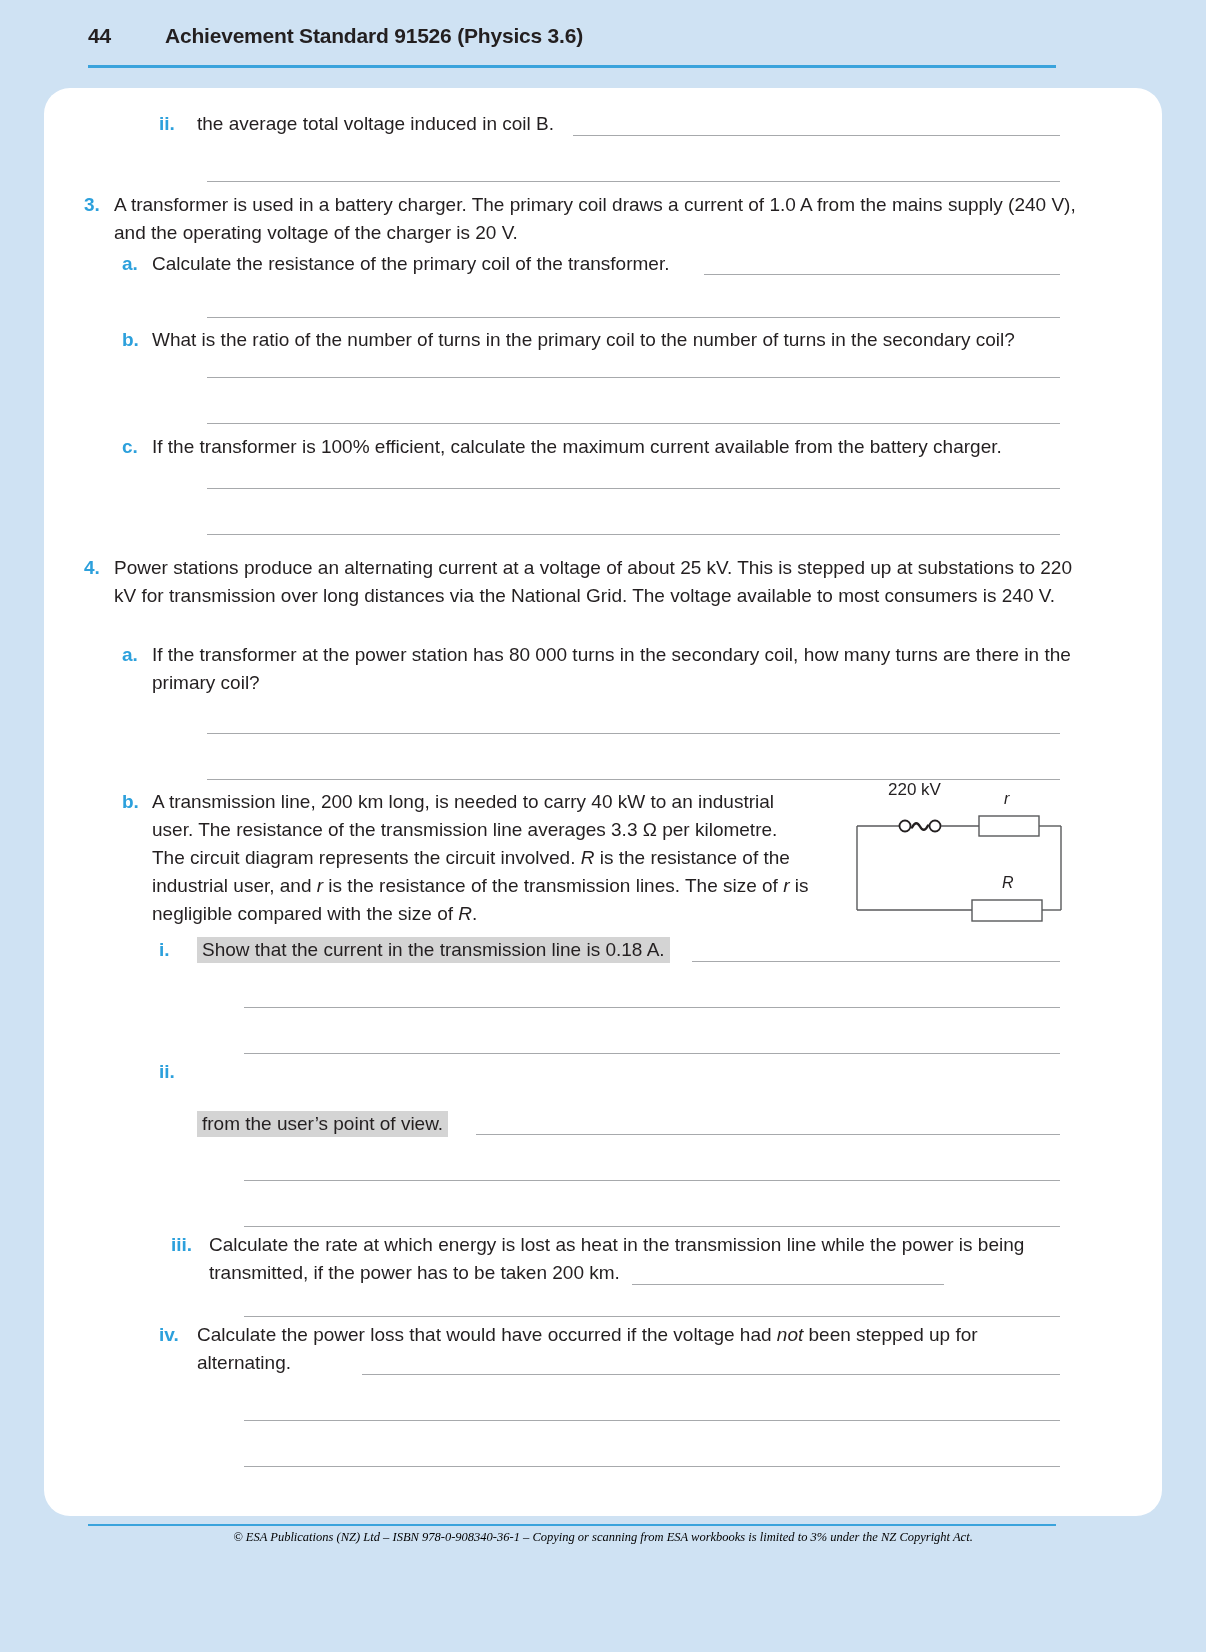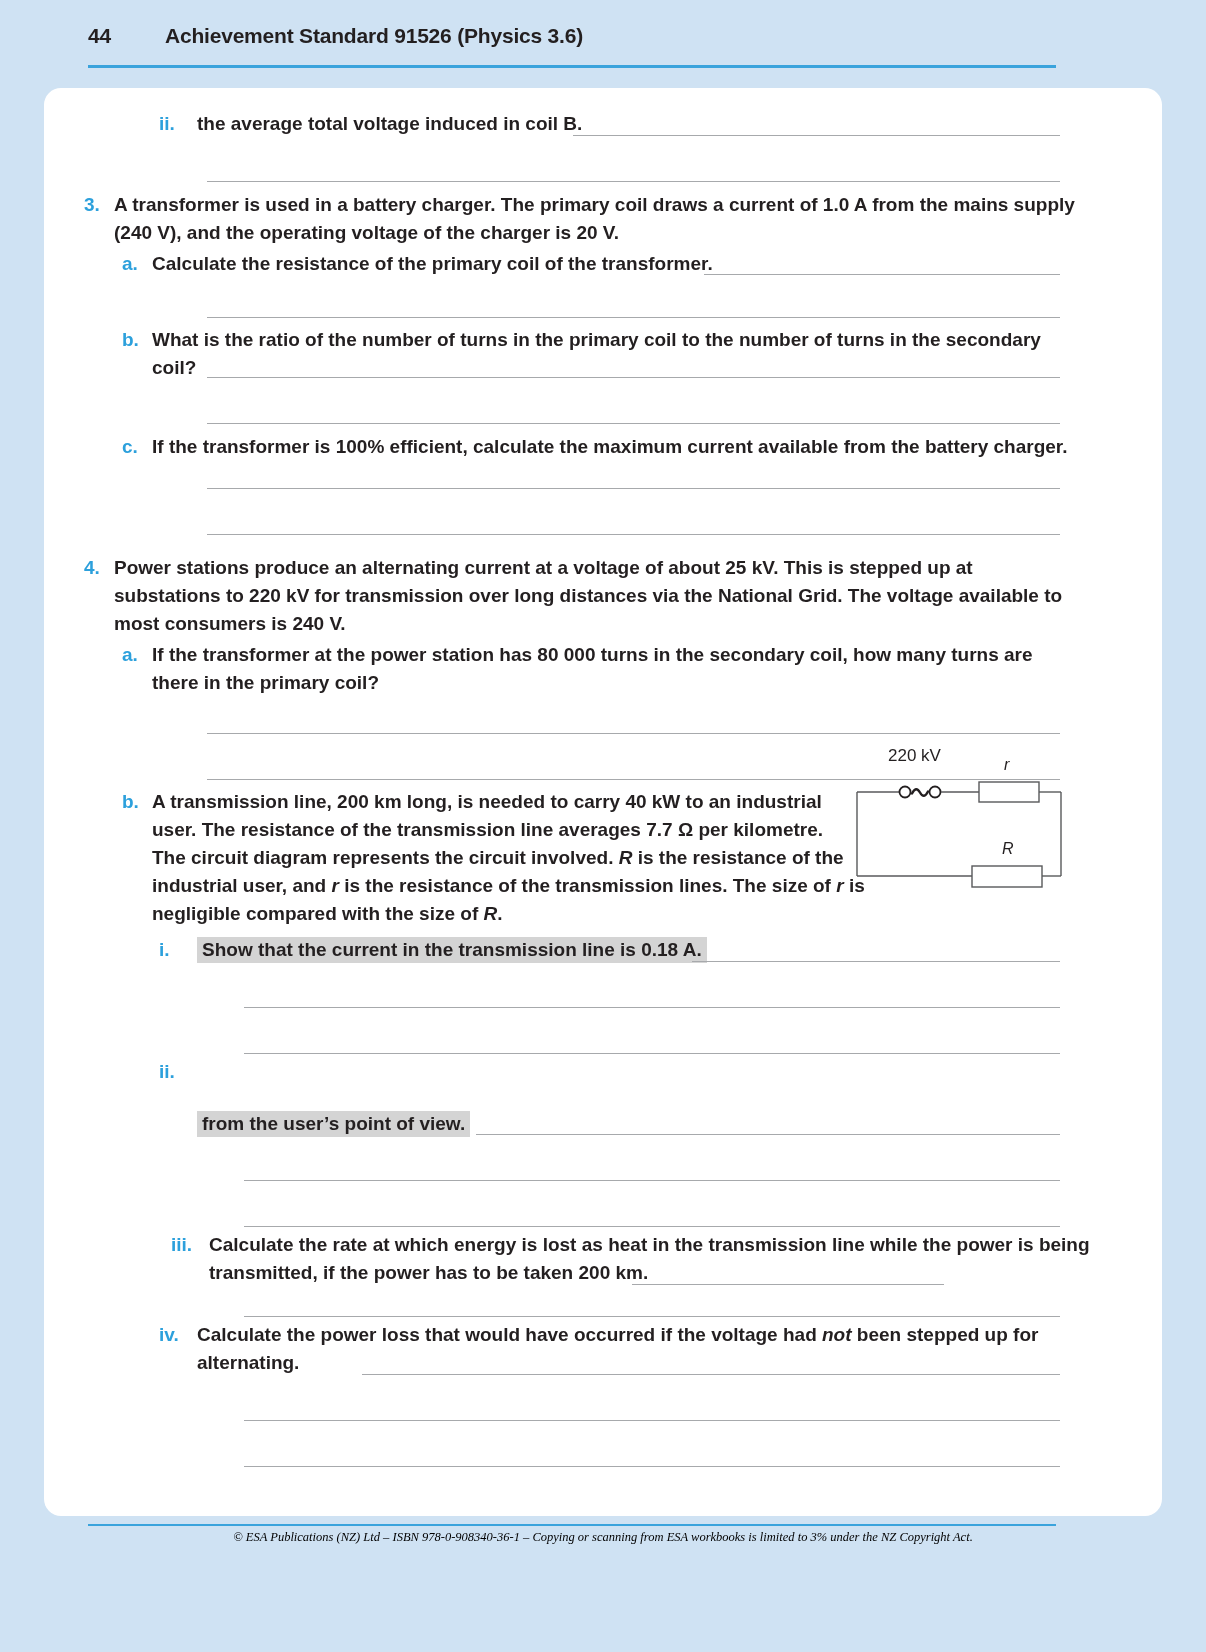--- a/index.html
+++ b/index.html
@@ -48,21 +48,21 @@
   }
 
   
   .sheet {
     position: absolute;
     left: 44px;
     top: 88px;
     width: 1118px;
     height: 1428px;
     background: #ffffff;
-    border-radius: 17px;
+    border-radius: 26px;
   }
 
   .content {
     position: relative;
     padding: 0;
     width: 100%;
     height: 100%;
   }
 
   
@@ -79,21 +79,20 @@
     text-align: left;
   }
   .marker.num { width: 30px; }
   .marker.alpha { width: 30px; }
   .marker.roman { width: 38px; }
   .qtext {
     font-size: 19px;
     line-height: 28px;
     color: #231f20;
     flex: 1 1 auto;
-    font-weight: bold;
   }
   .qtext i, .ital { font-style: italic; }
 
   
   .ansline {
     height: 1px;
     background: #a7a9ac;
   }
 
   .hl {
@@ -185,28 +184,28 @@
     <span class="marker alpha">a.</span>
     <span class="qtext">If the transformer at the power station has 80 000 turns in the secondary coil, how many turns are there in the primary coil?</span>
   </div>
   <div class="ansline abs" style="left:163px; top:645px; width:853px;"></div>
   <div class="ansline abs" style="left:163px; top:691px; width:853px;"></div>
 
   <div class="qrow abs" style="left:78px; top:700px; width:760px;">
     <span class="marker alpha">b.</span>
     <span class="qtext">
       <span>A transmission line, 200 km long, is needed to carry 40 kW to an industrial</span><br>
-      <span>user. The resistance of the transmission line averages 7.7 Ω per kilometre.</span><br>
+      <span>user. The resistance of the transmission line averages 3.3 Ω per kilometre.</span><br>
       <span>The circuit diagram represents the circuit involved. <i>R</i> is the resistance of the</span><br>
       <span>industrial user, and <i>r</i> is the resistance of the transmission lines. The size of <i>r</i> is</span><br>
       <span>negligible compared with the size of <i>R</i>.</span>
     </span>
   </div>
 
-  <div class="circuit" style="left:810px; top:676px; width:210px; height:125px;">
+  <div class="circuit" style="left:810px; top:710px; width:210px; height:125px;">
     <svg width="210" height="125" viewBox="0 0 210 125" xmlns="http://www.w3.org/2000/svg">
 
       <line x1="3" y1="28" x2="3" y2="112" stroke="#58595b" stroke-width="1.4"></line>
 
       <line x1="3" y1="28" x2="45" y2="28" stroke="#58595b" stroke-width="1.4"></line>
 
       <circle cx="51" cy="28" r="5.5" fill="#ffffff" stroke="#231f20" stroke-width="1.8"></circle>
       <path d="M 58 29.5 q 4 -8 8 -1 q 4 7 8 -1" fill="none" stroke="#231f20" stroke-width="2.4" stroke-linecap="round"></path>
       <circle cx="81" cy="28" r="5.5" fill="#ffffff" stroke="#231f20" stroke-width="1.8"></circle>
 

